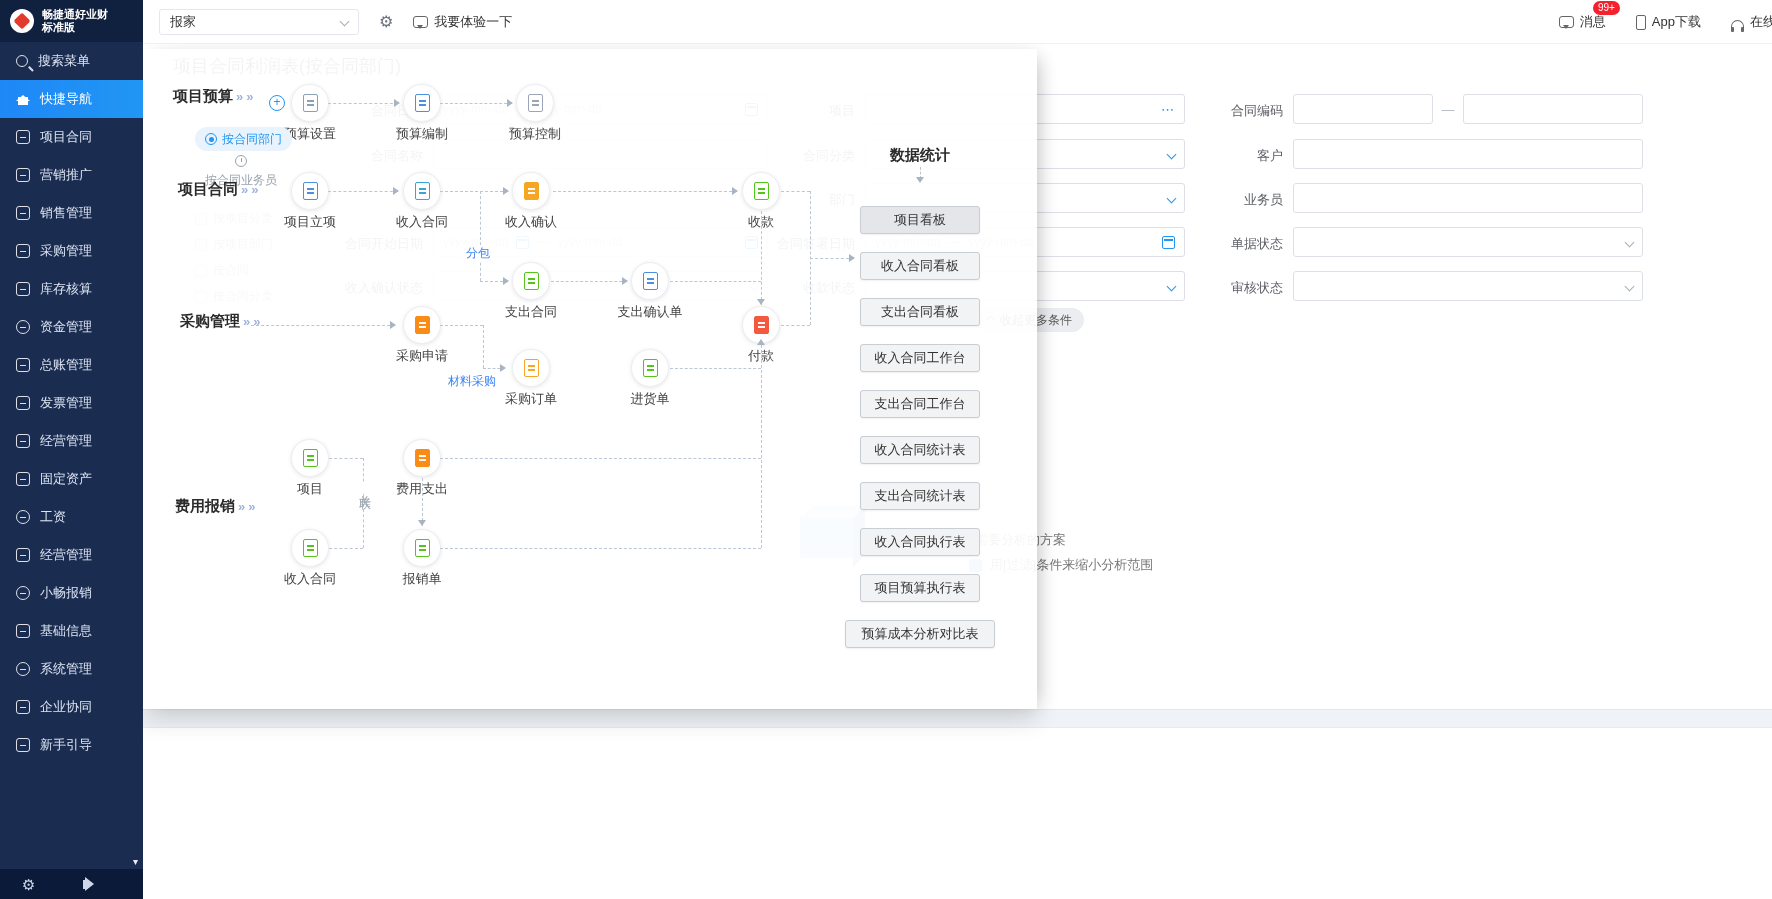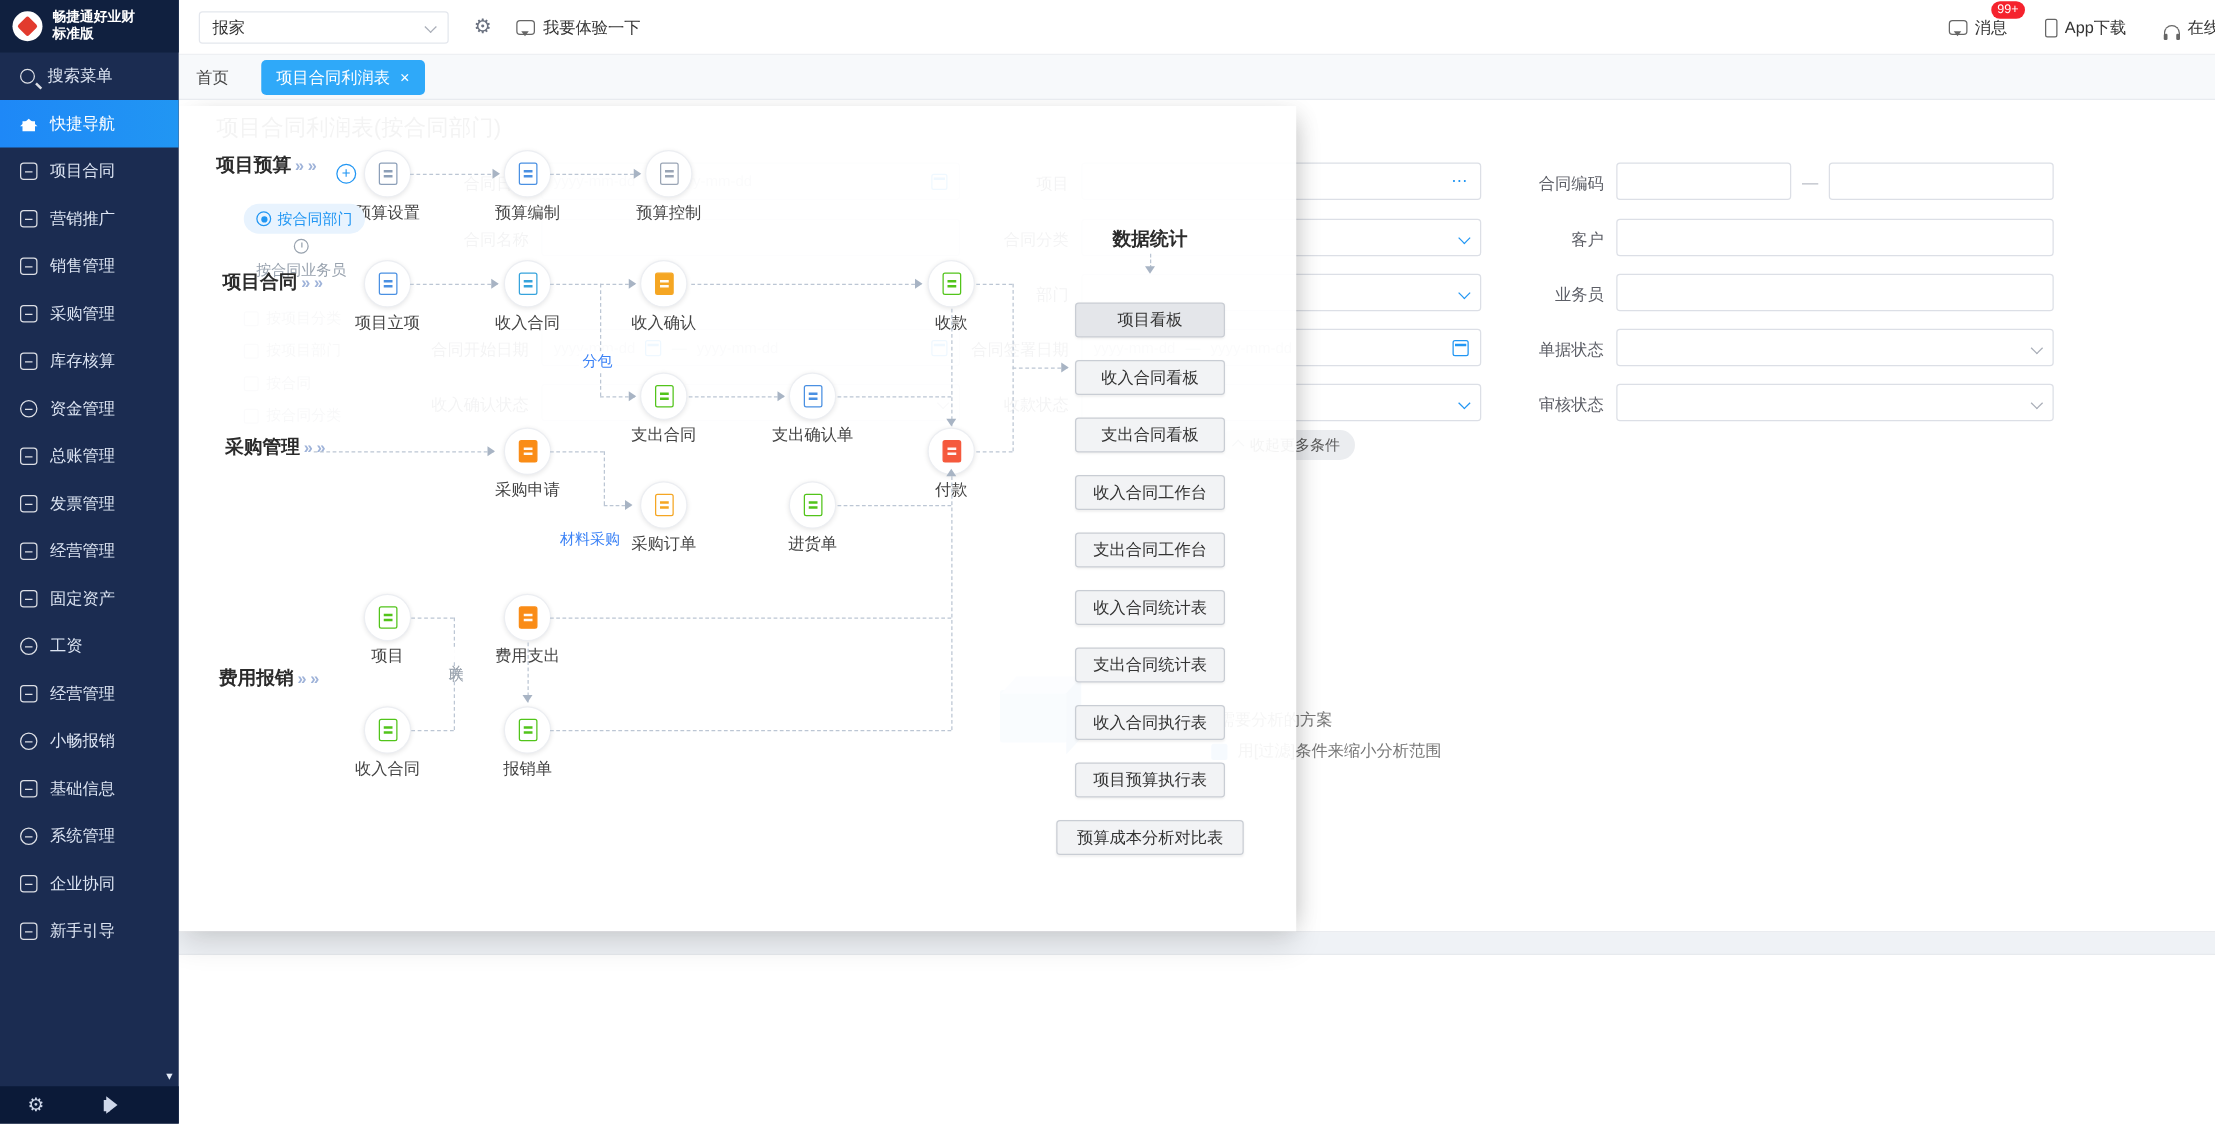--- a/index.html
+++ b/index.html
@@ -233,27 +233,20 @@
           <span class="phone"></span>
           <span>App下载</span>
         </div>
         <div class="tb-item">
           <span class="headset"></span>
           <span>在线客服</span>
         </div>
       </div>
     </header>
 
-    <div class="tabbar">
-      <span class="tab-home">首页</span>
-      <div class="tab-active">
-        <span>项目合同利润表</span>
-        <span class="tab-close">×</span>
-      </div>
-    </div>
 
     <div class="content">
 
       <div class="page">
         <div class="page-title">项目合同利润表(按合同部门)</div>
 
         <div class="flabel" style="left:180px;top:58px;width:100px">合同日期</div>
         <div class="fbox" style="left:290px;top:50px;width:335px">
           <span class="ph">yyyy-mm-dd</span>
           <span class="dim">—</span>
@@ -507,21 +500,21 @@
         <div class="elabel" style="left:320px;top:196px">分包</div>
         <div class="hl" style="left:408px;top:232px;width:76px"></div>
           <div class="ar" style="left:479px;top:228px"></div>
         <div class="hl" style="left:527px;top:232px;width:91px"></div>
         <div class="hl" style="left:108px;top:276px;width:144px"></div>
           <div class="ar" style="left:247px;top:272px"></div>
         <div class="hl" style="left:297px;top:276px;width:43px"></div>
         <div class="vl" style="left:340px;top:276px;height:43px"></div>
         <div class="hl" style="left:340px;top:319px;width:22px"></div>
           <div class="ar" style="left:357px;top:315px"></div>
-        <div class="elabel" style="left:302px;top:338px">材料采购</div>
+        <div class="elabel" style="left:302px;top:324px">材料采购</div>
         <div class="hl" style="left:527px;top:319px;width:91px"></div>
         <div class="vl" style="left:618px;top:296px;height:203px"></div>
           <div class="au" style="left:614px;top:290px"></div>
         <div class="hl" style="left:297px;top:409px;width:321px"></div>
         <div class="hl" style="left:297px;top:499px;width:321px"></div>
         <div class="hl" style="left:186px;top:409px;width:34px"></div>
         <div class="hl" style="left:186px;top:499px;width:34px"></div>
         <div class="vl" style="left:220px;top:409px;height:90px"></div>
         <div class="vtext" style="left:213px;top:434px">关联</div>
         <div class="vl" style="left:279px;top:429px;height:48px"></div>

